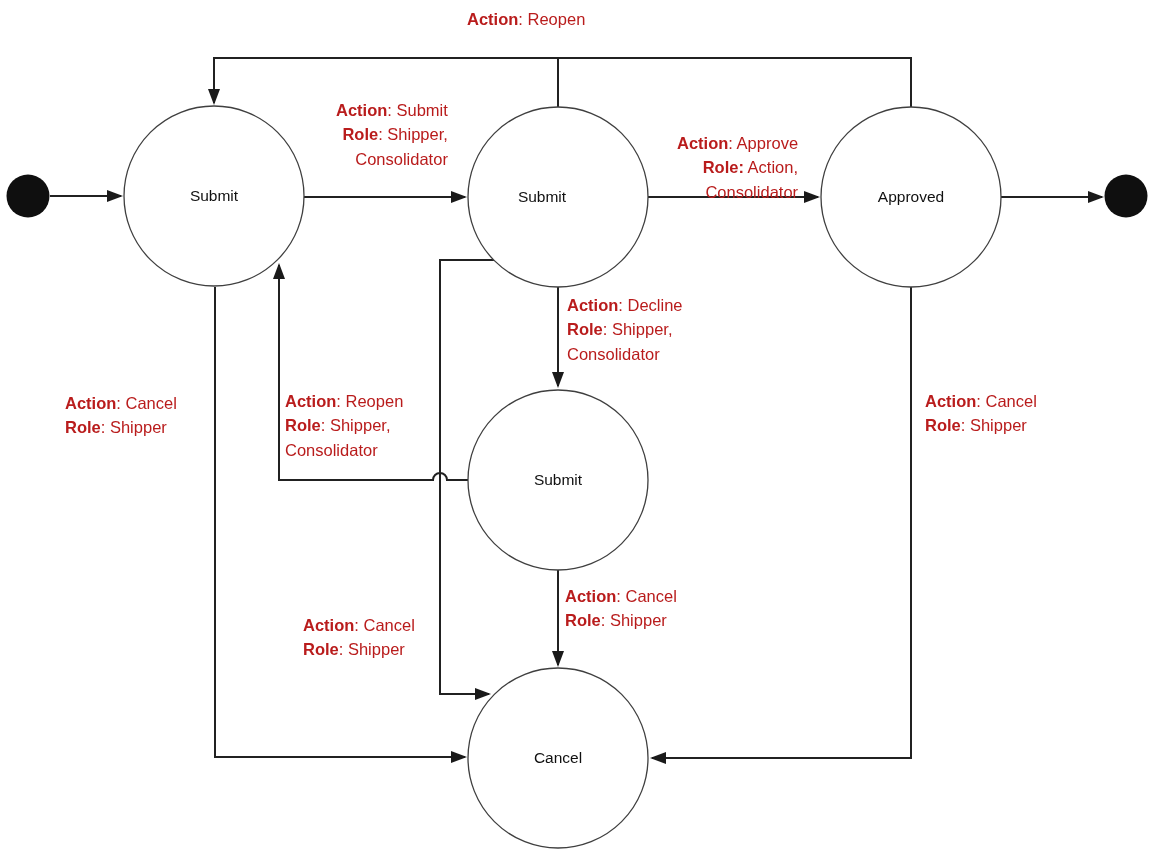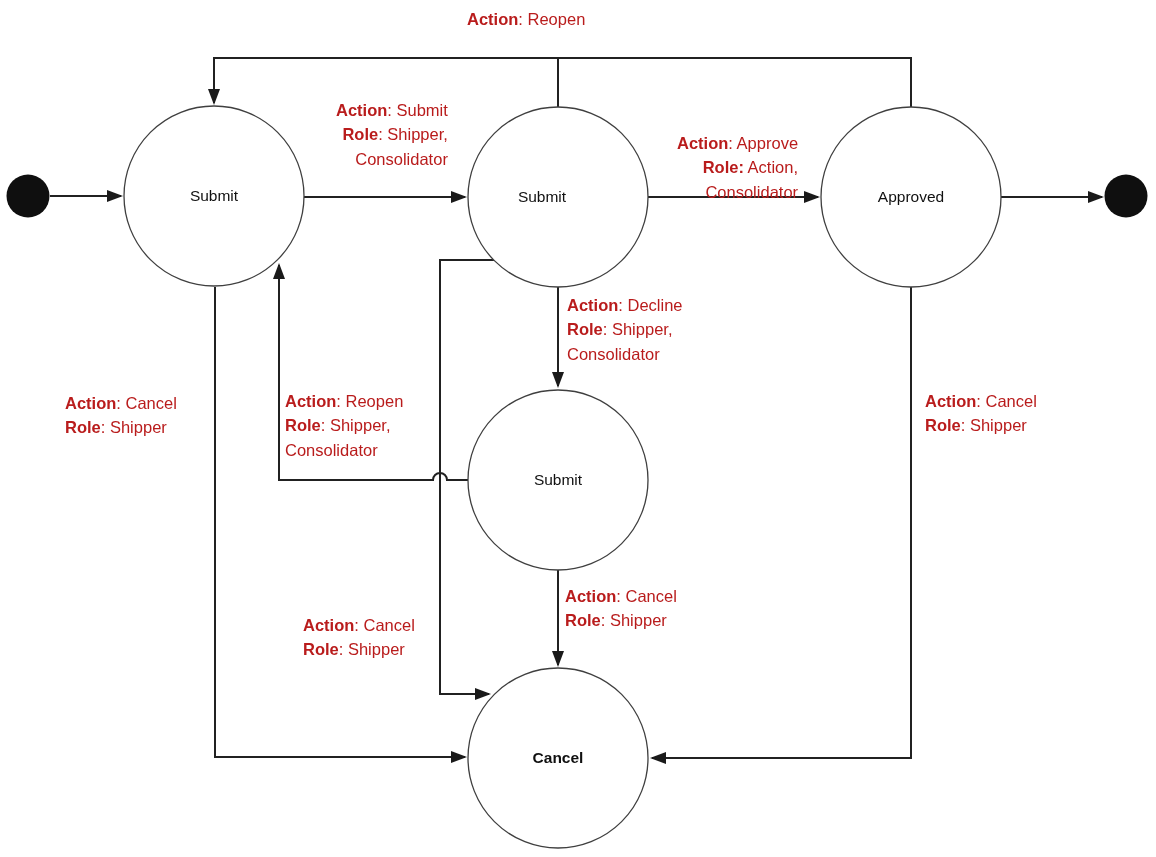--- a/index.html
+++ b/index.html
@@ -54,21 +54,21 @@
     </g>
 
     <circle cx="28" cy="196" r="21.5" fill="#0f0f0f"></circle>
     <circle cx="1126" cy="196" r="21.5" fill="#0f0f0f"></circle>
   </svg>
 
   <div class="node-label" style="left:149px;top:184px;">Submit</div>
   <div class="node-label" style="left:477px;top:185px;">Submit</div>
   <div class="node-label" style="left:846px;top:185px;">Approved</div>
   <div class="node-label" style="left:493px;top:468px;">Submit</div>
-  <div class="node-label" style="left:493px;top:746px;font-weight:bold;">Cancel</div>
+  <div class="node-label" style="left:493px;top:746px;">Cancel</div>
 
   <div class="edge-label" style="left:467px;top:7px;">
     <div><span class="k">Action</span><span>: Reopen</span></div>
   </div>
 
   <div class="edge-label" style="left:336px;top:98px;text-align:right;">
     <div><span class="k">Action</span><span>: Submit</span></div>
     <div><span class="k">Role</span><span>: Shipper,</span></div>
     <div><span>Consolidator</span></div>
   </div>

